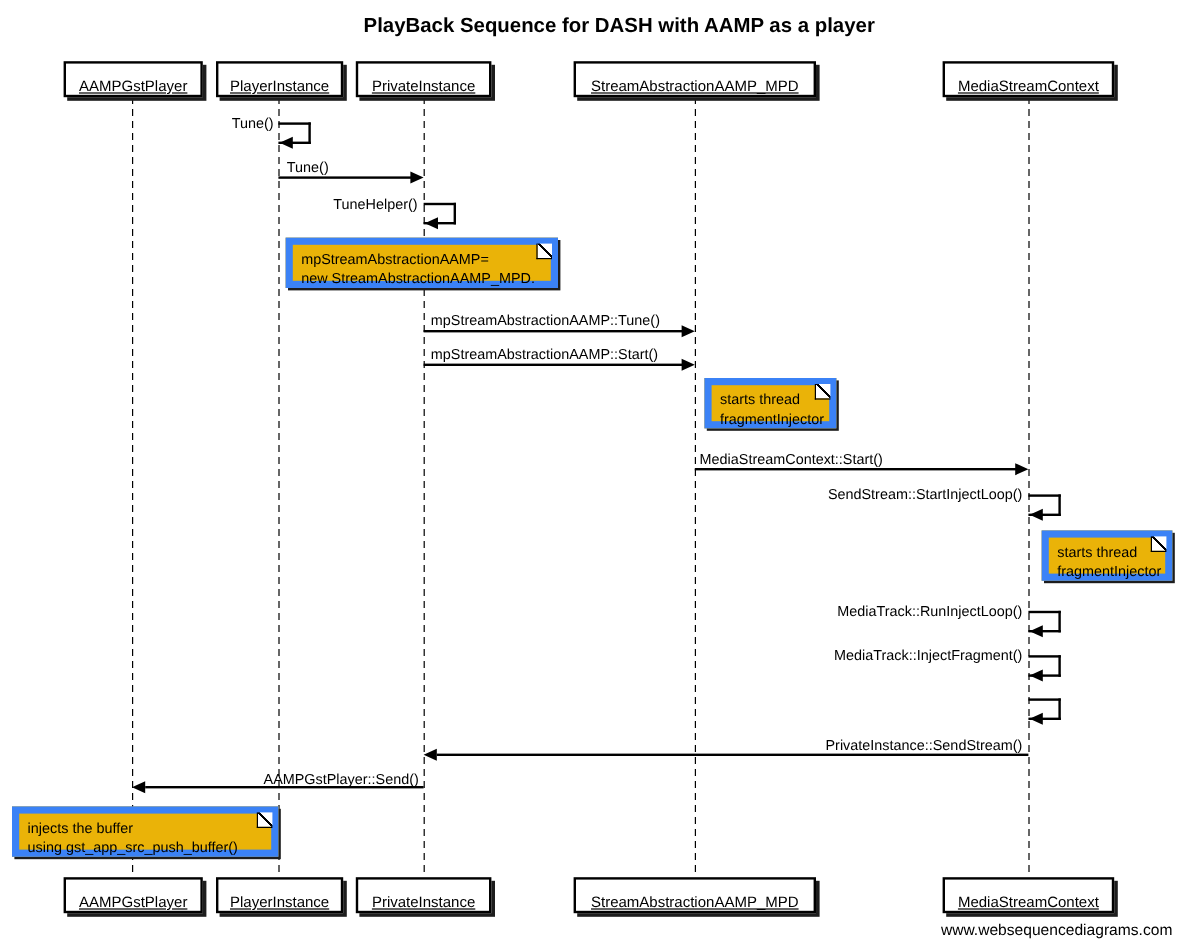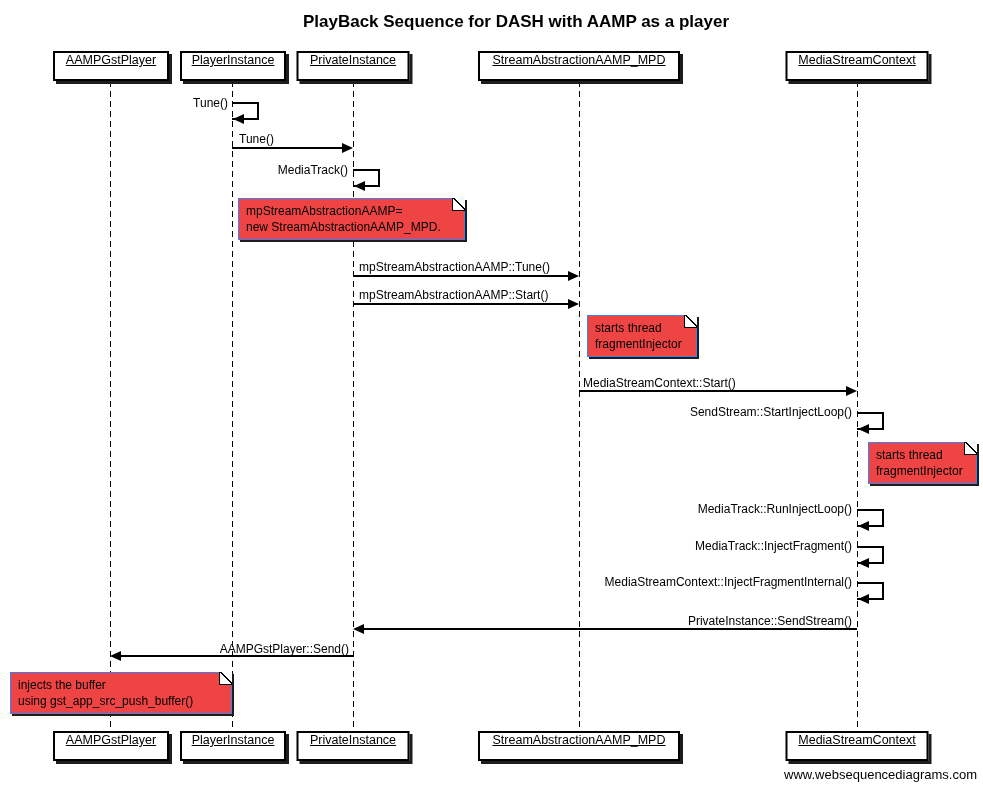--- a/index.html
+++ b/index.html
@@ -11,42 +11,42 @@
     position:absolute; left:0; top:12px; width:944px; text-align:center;
     font-size:17px; font-weight:bold; white-space:nowrap;padding-left:44px;
   }
   .lifeline {
     position:absolute; top:81px; height:650px; width:1px;
     background:repeating-linear-gradient(to bottom,#000 0 6px,transparent 6px 10px);
   }
   .pbox {
     position:absolute; height:30px; box-sizing:border-box;
     border:2px solid #000; background:#fff; box-shadow:3px 3px 0 #1d1d1d;
-    display:flex; align-items:flex-start; justify-content:center;
+    display:flex; align-items:flex-end; justify-content:center;
     transform:translateX(-50%); font-size:12.5px;
   }
   .pbox span { text-decoration:underline; white-space:nowrap; padding:0 9px; }
   .mlabel { position:absolute; font-size:12px; line-height:14px; white-space:nowrap; }
   .mline  { position:absolute; height:2px; background:#000; }
   .arrow-r {
     position:absolute; width:0; height:0;
     border-top:5px solid transparent; border-bottom:5px solid transparent;
     border-left:11px solid #000;
   }
   .arrow-l {
     position:absolute; width:0; height:0;
     border-top:5px solid transparent; border-bottom:5px solid transparent;
     border-right:11px solid #000;
   }
   .selfloop {
     position:absolute; width:27px; height:18px; box-sizing:border-box;
     border:2px solid #000; border-left:none;
   }
   .note {
-    position:absolute; box-sizing:border-box; border:1px solid #3b82f6; background:#ef4444;
+    position:absolute; box-sizing:border-box; border:6px solid #3b82f6; background:#eab308;
     font-size:12px; line-height:16px; padding:4px 7px; white-space:nowrap;
     box-shadow:2px 2px 0 #1d1d1d;
   }
   .note::after {
     content:""; position:absolute; top:-1px; right:-1px; width:13px; height:13px;
     box-sizing:border-box; border-left:1px solid #000; border-bottom:1px solid #000;
     background:linear-gradient(to bottom left,#ffffff 42%,#000000 42%,#000000 53%,#ffffff 53%);
   }
   .watermark { position:absolute; right:6px; top:767px; font-size:13px; white-space:nowrap; }
 </style>
@@ -80,21 +80,21 @@
     </div>
 
   <div class="mlabel" style="right:755px;top:96px">Tune()</div>
   <div class="selfloop" style="left:232px;top:102px"></div>
   <div class="arrow-l" style="left:233px;top:114px"></div>
 
   <div class="mlabel" style="left:239px;top:132px">Tune()</div>
   <div class="mline" style="left:232px;top:147px;width:112px"></div>
   <div class="arrow-r" style="left:342px;top:143px"></div>
 
-  <div class="mlabel" style="right:635px;top:163px">MediaTrack()</div>
+  <div class="mlabel" style="right:635px;top:163px">TuneHelper()</div>
   <div class="selfloop" style="left:353px;top:169px"></div>
   <div class="arrow-l" style="left:354px;top:181px"></div>
 
   <div class="note" style="left:238px;top:198px;width:227px;height:42px">
     <div>mpStreamAbstractionAAMP=</div>
     <div>new StreamAbstractionAAMP_MPD.</div>
   </div>
 
   <div class="mlabel" style="left:359px;top:260px">mpStreamAbstractionAAMP::Tune()</div>
   <div class="mline" style="left:353px;top:275px;width:217px"></div>
@@ -123,21 +123,20 @@
   </div>
 
   <div class="mlabel" style="right:131px;top:502px">MediaTrack::RunInjectLoop()</div>
   <div class="selfloop" style="left:857px;top:509px"></div>
   <div class="arrow-l" style="left:858px;top:521px"></div>
 
   <div class="mlabel" style="right:131px;top:539px">MediaTrack::InjectFragment()</div>
   <div class="selfloop" style="left:857px;top:546px"></div>
   <div class="arrow-l" style="left:858px;top:558px"></div>
 
-  <div class="mlabel" style="right:131px;top:575px">MediaStreamContext::InjectFragmentInternal()</div>
   <div class="selfloop" style="left:857px;top:582px"></div>
   <div class="arrow-l" style="left:858px;top:594px"></div>
 
   <div class="mlabel" style="right:131px;top:614px">PrivateInstance::SendStream()</div>
   <div class="mline" style="left:364px;top:628px;width:493px"></div>
   <div class="arrow-l" style="left:353px;top:624px"></div>
 
   <div class="mlabel" style="right:634px;top:642px">AAMPGstPlayer::Send()</div>
   <div class="mline" style="left:121px;top:655px;width:232px"></div>
   <div class="arrow-l" style="left:110px;top:651px"></div>

